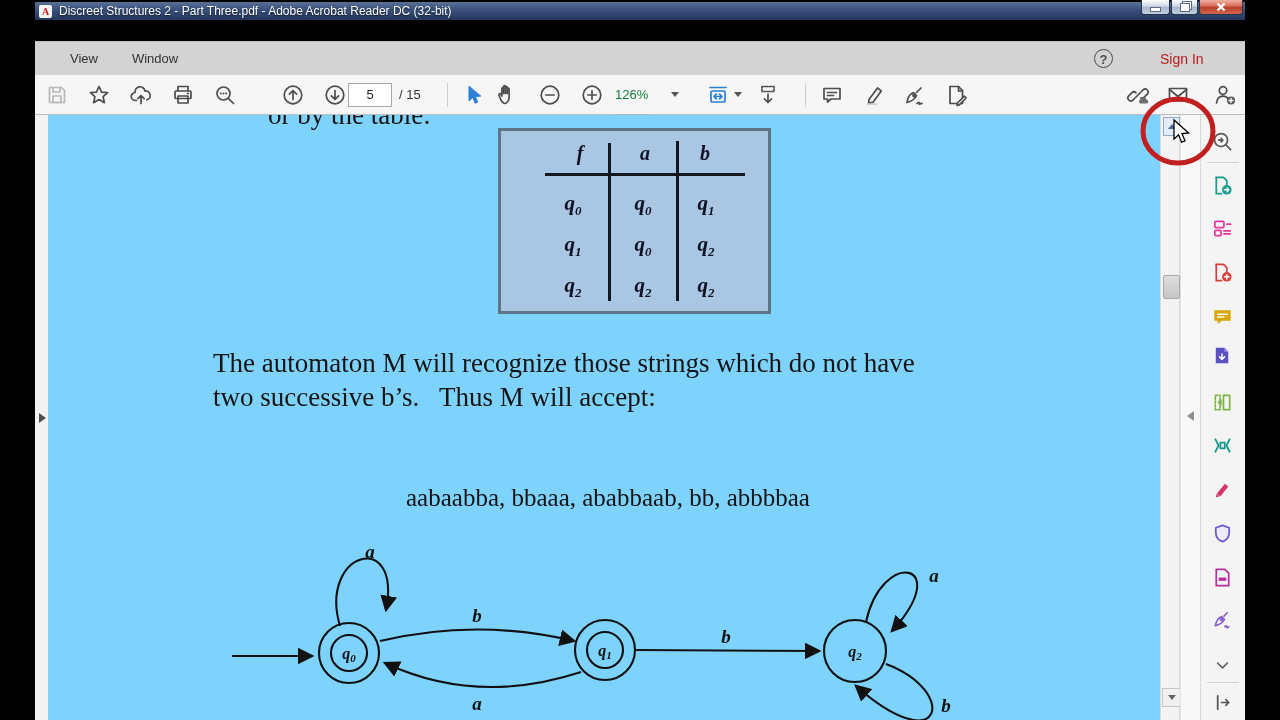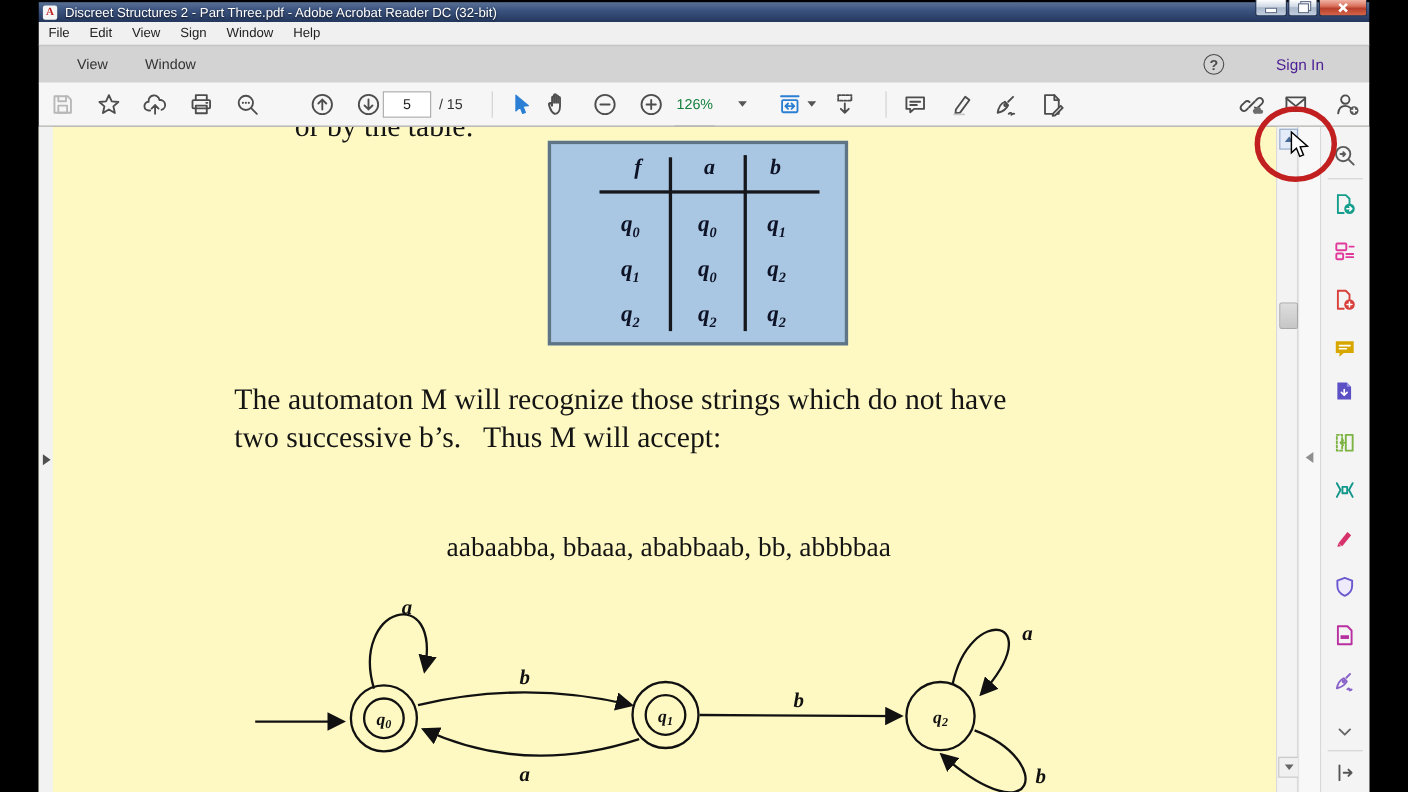--- a/index.html
+++ b/index.html
@@ -27,36 +27,36 @@
   
   .tabbar{position:absolute;left:35px;top:41px;width:1210px;height:34px;background:#d3d3d3;
     border-top:1px solid #bdbdbd;z-index:8;}
   .tab{position:absolute;top:0;height:34px;line-height:34px;font-size:13px;color:#333;text-align:center;}
   .tab.home{left:13px;width:72px;} .tab.tools{left:85px;width:70px;}
   .tab.doc{left:178px;width:146px;background:#f6f6f6;text-align:left;padding-left:14px;box-sizing:border-box;
            border-left:1px solid #c2c2c2;border-right:1px solid #c2c2c2;}
   .tabclose{position:absolute;right:9px;top:0;color:#555;font-size:13px;}
   .helpcirc{position:absolute;left:1059px;top:7px;width:19px;height:19px;border:1.6px solid #4a4a4a;border-radius:50%;
     color:#4a4a4a;font-size:13px;line-height:19px;text-align:center;font-weight:bold;box-sizing:border-box;}
-  .signin{position:absolute;left:1125px;top:0;height:34px;line-height:34px;font-size:14px;color:#4c1d95;}
+  .signin{position:absolute;left:1125px;top:0;height:34px;line-height:34px;font-size:14px;color:#b91c1c;}
   
   .toolbar{position:absolute;left:35px;top:75px;width:1210px;height:39px;background:#f6f6f6;
     border-bottom:1px solid #bdbdbd;z-index:8;}
   .ticon{position:absolute;top:8px;width:24px;height:24px;stroke:#4d4d4d;fill:none;
     stroke-width:1.7;stroke-linecap:round;stroke-linejoin:round;}
   .tdivider{position:absolute;top:8px;width:1px;height:24px;background:#cfcfcf;}
   .pagebox{position:absolute;left:313px;top:8px;width:42px;height:22px;background:#fff;border:1px solid #a9a9a9;
     font-size:13px;color:#222;text-align:center;line-height:22px;}
   .pagetotal{position:absolute;left:364px;top:0;height:39px;line-height:39px;font-size:13px;color:#333;}
   .zoomval{position:absolute;left:578px;top:0;height:39px;line-height:39px;font-size:13px;color:#15803d;
     border-bottom:1px solid #b5b5b5;padding:0 2px;}
   .caret{position:absolute;width:0;height:0;border-left:4px solid transparent;border-right:4px solid transparent;
     border-top:5px solid #555;top:17px;}
   
-  .content{position:absolute;left:0;top:115px;width:1280px;height:605px;background:#fef9c3;overflow:hidden;z-index:5;}
+  .content{position:absolute;left:0;top:115px;width:1280px;height:605px;background:#7dd3fc;overflow:hidden;z-index:5;}
   .leftstrip{position:absolute;left:35px;top:0;width:13px;height:605px;background:#f2f2f2;}
   .lefttri{position:absolute;left:4px;top:298px;width:0;height:0;border-top:5px solid transparent;
     border-bottom:5px solid transparent;border-left:7px solid #4f4f4f;}
   .serif{font-family:"Liberation Serif",serif;color:#141414;position:absolute;white-space:pre;}
   
   .ttable{position:absolute;left:498px;top:13px;width:273px;height:186px;background:#a9c7e2;
     border:3px solid #5f7585;box-sizing:border-box;font-family:"Liberation Serif",serif;}
   .tline{position:absolute;background:#15171c;}
   .thead{position:absolute;transform:translate(-50%,-50%);font-style:italic;font-weight:bold;font-size:20px;color:#0e1226;}
   .tcell{position:absolute;transform:translate(-50%,-50%);font-style:italic;font-weight:bold;font-size:21px;color:#0e1226;}
@@ -103,28 +103,20 @@
           <div class="maxglyph"></div>
         </div>
       <div class="wbtn close">
         <svg width="10" height="10" viewBox="0 0 10 10">
             <path d="M1.5 1.5 8.5 8.5 M8.5 1.5 1.5 8.5" stroke="#fff" stroke-width="2.4"></path>
           </svg>
       </div>
     </div>
   </div>
 
-  <div class="menubar">
-    <span class="mitem">File</span>
-    <span class="mitem">Edit</span>
-    <span class="mitem">View</span>
-    <span class="mitem">Sign</span>
-    <span class="mitem">Window</span>
-    <span class="mitem">Help</span>
-  </div>
 
   <div class="tabbar">
     <div class="tab home">View</div>
     <div class="tab tools">Window</div>
     <div class="helpcirc">?</div>
     <div class="signin">Sign In</div>
   </div>
 
   <div class="toolbar">
     <svg class="ticon" style="left:10px;stroke:#b8b8b8" viewBox="0 0 24 24">

